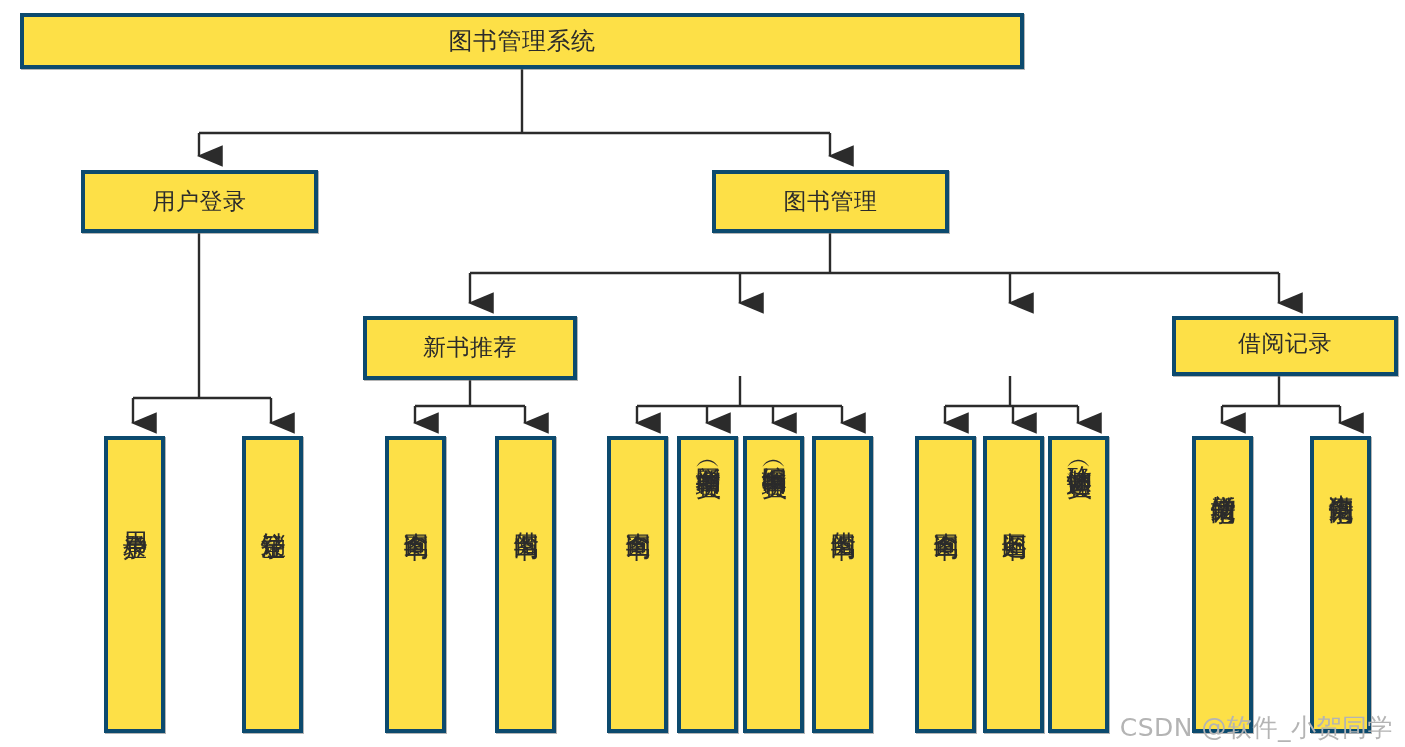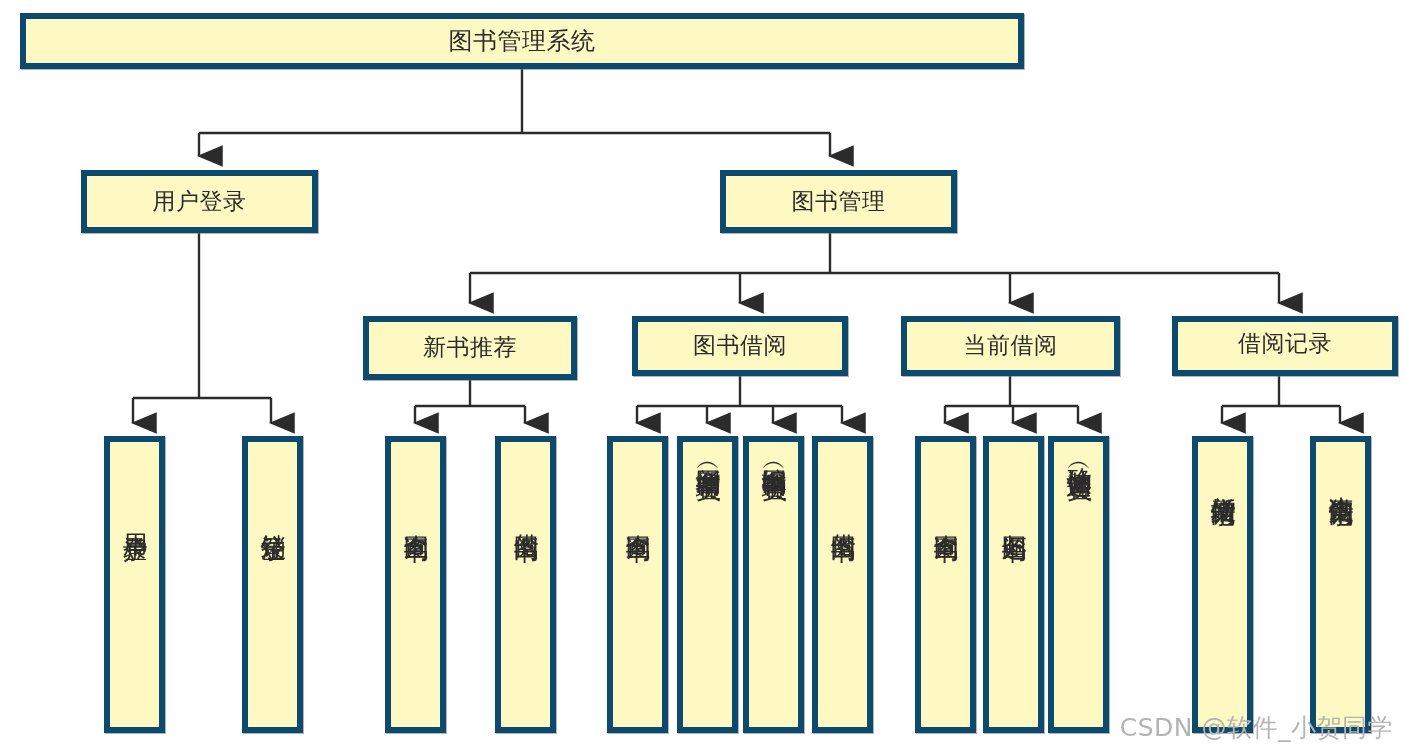--- a/index.html
+++ b/index.html
@@ -21,22 +21,22 @@
     position: absolute;
     left: 0;
     top: 0;
     width: 1405px;
     height: 747px;
     pointer-events: none;
   }
   .node {
     position: absolute;
     box-sizing: border-box;
-    border: 6px solid #0c4a6e;
-    background: #fef9c3;
+    border: 4px solid #0c4a6e;
+    background: #fde047;
     display: flex;
     align-items: center;
     justify-content: center;
     color: #2b2b2b;
     box-shadow: 1px 1px 0 rgba(120,120,120,0.55);
   }
   .node .label {
     display: block;
     text-align: center;
     line-height: 1.18;
@@ -128,32 +128,26 @@
     </g>
   </svg>
 
   <div class="node h root" style="left:20px; top:13px; width:1004px; height:56px;">
     <span class="label">图书管理系统</span>
   </div>
 
   <div class="node h" style="left:81px; top:170px; width:237px; height:63px;">
     <span class="label">用户登录</span>
   </div>
-  <div class="node h" style="left:712px; top:170px; width:237px; height:63px;margin-left:8px;">
+  <div class="node h" style="left:712px; top:170px; width:237px; height:63px;">
     <span class="label">图书管理</span>
   </div>
 
   <div class="node h" style="left:363px; top:316px; width:214px; height:64px;">
     <span class="label">新书推荐</span>
-  </div>
-  <div class="node h" style="left:632px; top:316px; width:216px; height:60px;">
-    <span class="label">图书借阅</span>
-  </div>
-  <div class="node h" style="left:901px; top:316px; width:219px; height:60px;">
-    <span class="label">当前借阅</span>
   </div>
   <div class="node h" style="left:1172px; top:316px; width:226px; height:60px;font-family:Liberation Mono, monospace;">
     <span class="label">借阅记录</span>
   </div>
 
   <div class="node v" style="left:104px; top:436px; width:61px; height:297px; padding-top:72px;">
     <span class="label">用户登录</span>
   </div>
   <div class="node v" style="left:242px; top:436px; width:61px; height:297px; padding-top:72px;">
     <span class="label">注销登录</span>

